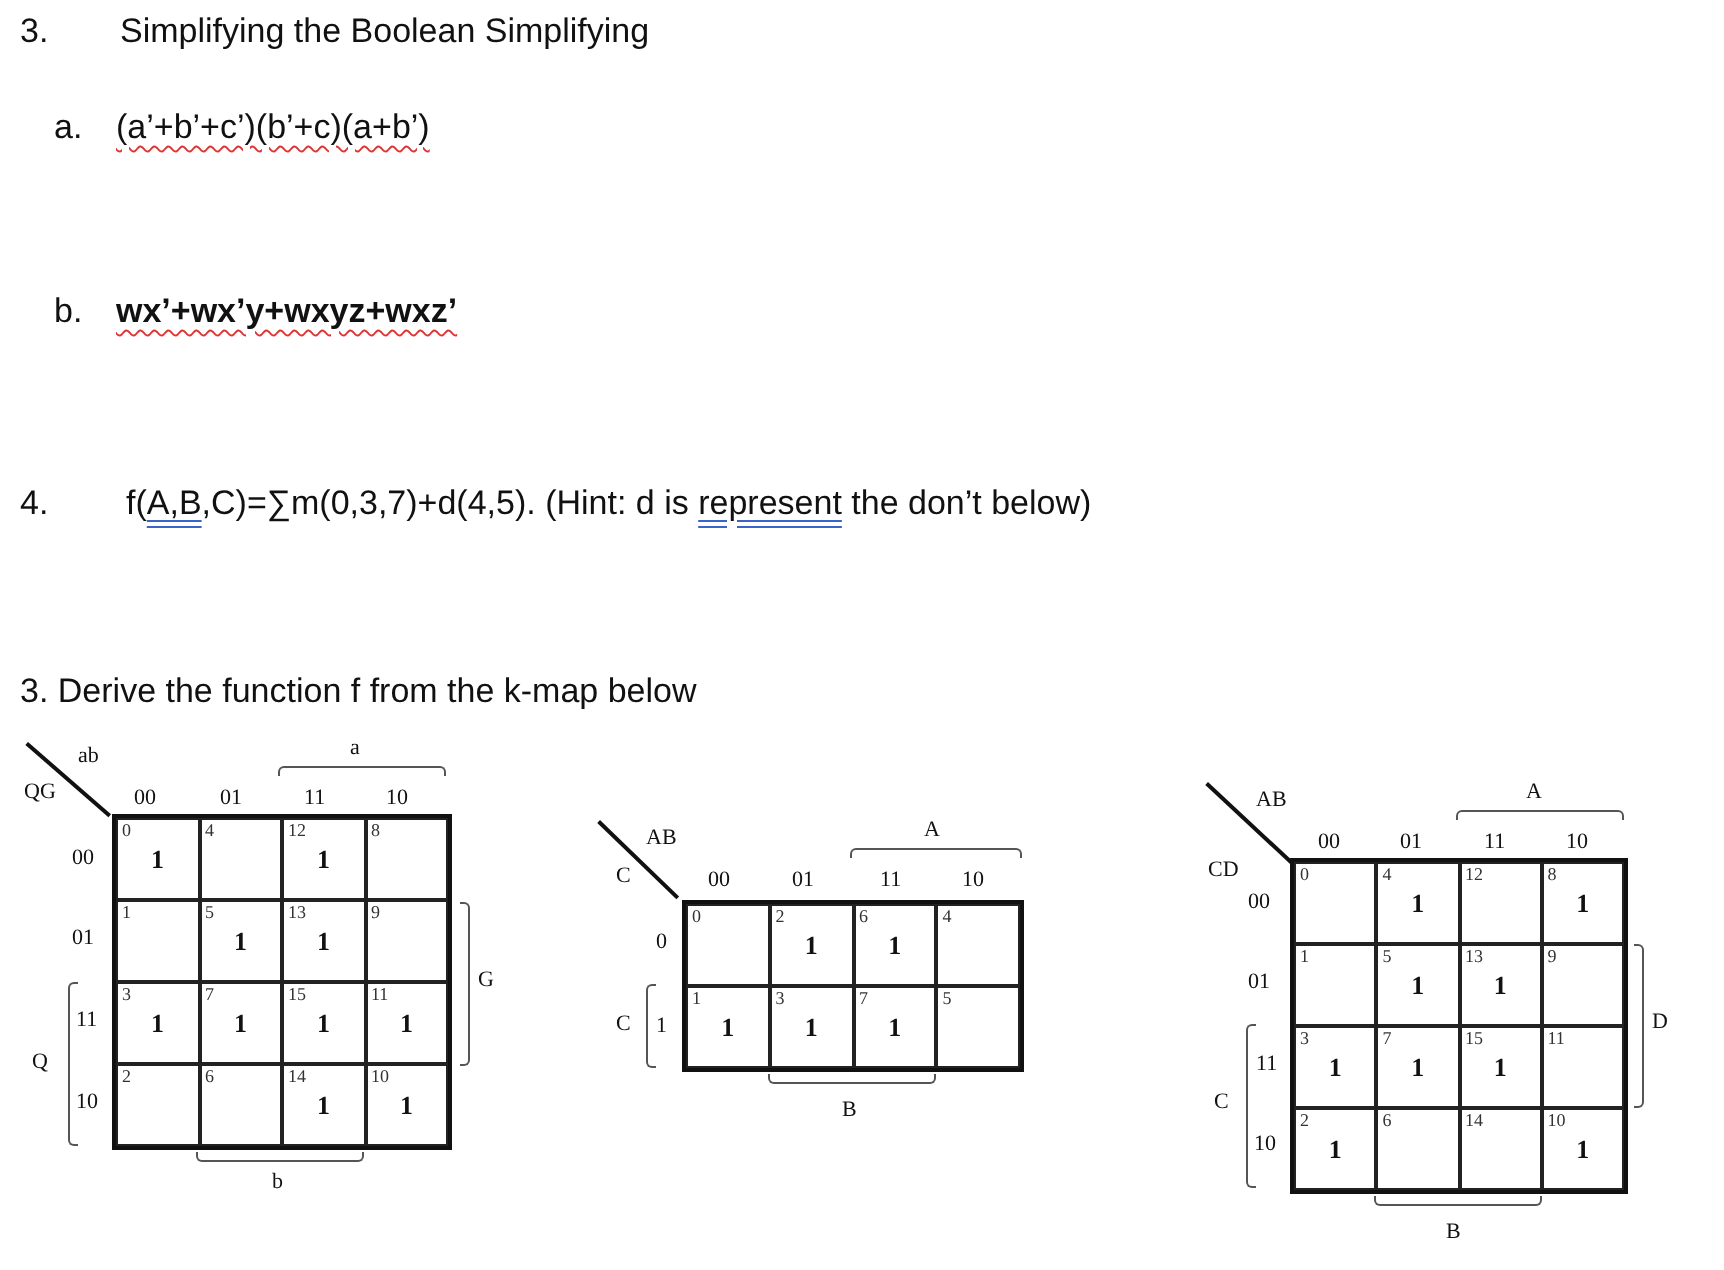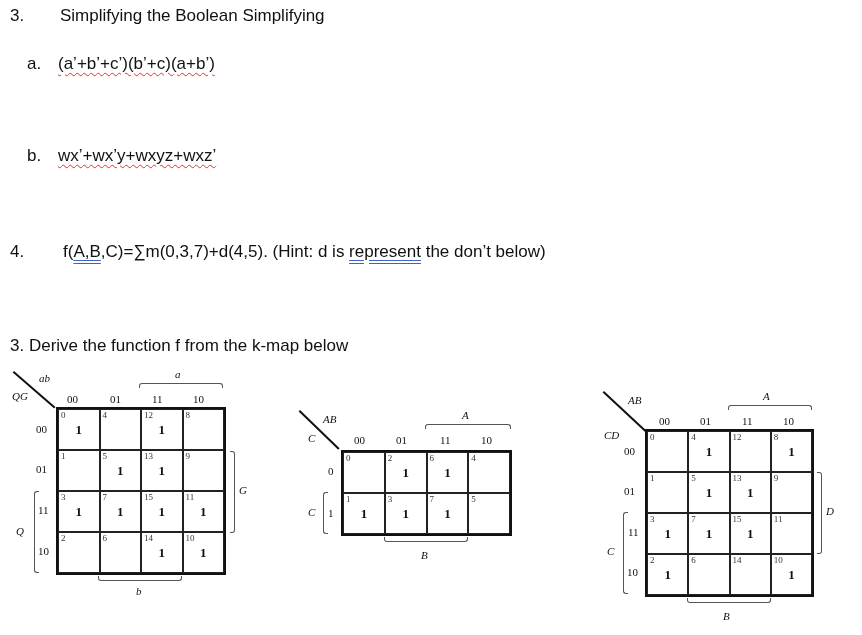--- a/index.html
+++ b/index.html
@@ -6,41 +6,41 @@
   body { width: 862px; height: 635px; position: relative; overflow: hidden; font-family: "Liberation Sans", "DejaVu Sans", sans-serif; color: #111; }
   .line { position: absolute; font-size: 17px; white-space: nowrap; }
   .squiggle { text-decoration: underline wavy #d33; text-decoration-thickness: 1px; text-underline-offset: 3px; }
   .blue-u { text-decoration: underline double #3a64c8; text-underline-offset: 3px; }
   .kmap { position: absolute; font-family: "Liberation Serif", "DejaVu Serif", serif; }
   .grid { position: absolute; border: 2px solid #111; display: grid; }
   .cell { border: 1px solid #222; position: relative; box-sizing: border-box; }
   .cell .idx { position: absolute; top: 0; left: 2px; font-size: 9px; color: #333; }
   .cell .val { position: absolute; left: 0; right: 0; top: 50%; transform: translateY(-50%); text-align: center; font-weight: bold; font-size: 13px; }
   .lbl { position: absolute; font-size: 11px; color: #111; }
-  .ital { font-style: italic; }
+  .ital { }
   .brace-h { position: absolute; border-top: 1px solid #555; border-left: 1px solid #555; border-right: 1px solid #555; height: 4px; border-radius: 3px 3px 0 0; }
   .brace-hb { position: absolute; border-bottom: 1px solid #555; border-left: 1px solid #555; border-right: 1px solid #555; height: 4px; border-radius: 0 0 3px 3px; }
   .brace-vr { position: absolute; border-top: 1px solid #555; border-bottom: 1px solid #555; border-right: 1px solid #555; width: 4px; border-radius: 0 3px 3px 0; }
   .brace-vl { position: absolute; border-top: 1px solid #555; border-bottom: 1px solid #555; border-left: 1px solid #555; width: 4px; border-radius: 3px 0 0 3px; }
   .diag { position: absolute; height: 2px; background: #111; transform-origin: 0 0; }
 </style>
 </head>
 <body>
 
 <div class="line" style="left:10px; top:6px;">
   <span>3.</span>
   <span style="position:absolute; left:50px;">Simplifying the Boolean Simplifying</span>
 </div>
 <div class="line" style="left:27px; top:54px;">
   <span>a.</span>
   <span class="squiggle" style="position:absolute; left:31px;">(a’+b’+c’)(b’+c)(a+b’)</span>
 </div>
 <div class="line" style="left:27px; top:146px;">
   <span>b.</span>
-  <span class="squiggle" style="position:absolute; left:31px;">wx’+wx’y+wxyz+wxz’</span>
+  <span class="squiggle" style="position:absolute; left:31px;font-weight:bold;">wx’+wx’y+wxyz+wxz’</span>
 </div>
 
 <div class="line" style="left:10px; top:242px;">
   <span>4.</span>
   <span style="position:absolute; left:53px;"><span>f(</span><span class="blue-u">A,B</span><span>,C)=∑m(0,3,7)+d(4,5).  (Hint: d is </span><span class="blue-u">represent</span><span> the don’t below)</span></span>
 </div>
 
 <div class="line" style="left:10px; top:336px;">3. Derive the function f from the k-map below</div>
 
 <div class="kmap" style="left:0; top:365px; width:280px; height:250px;">

